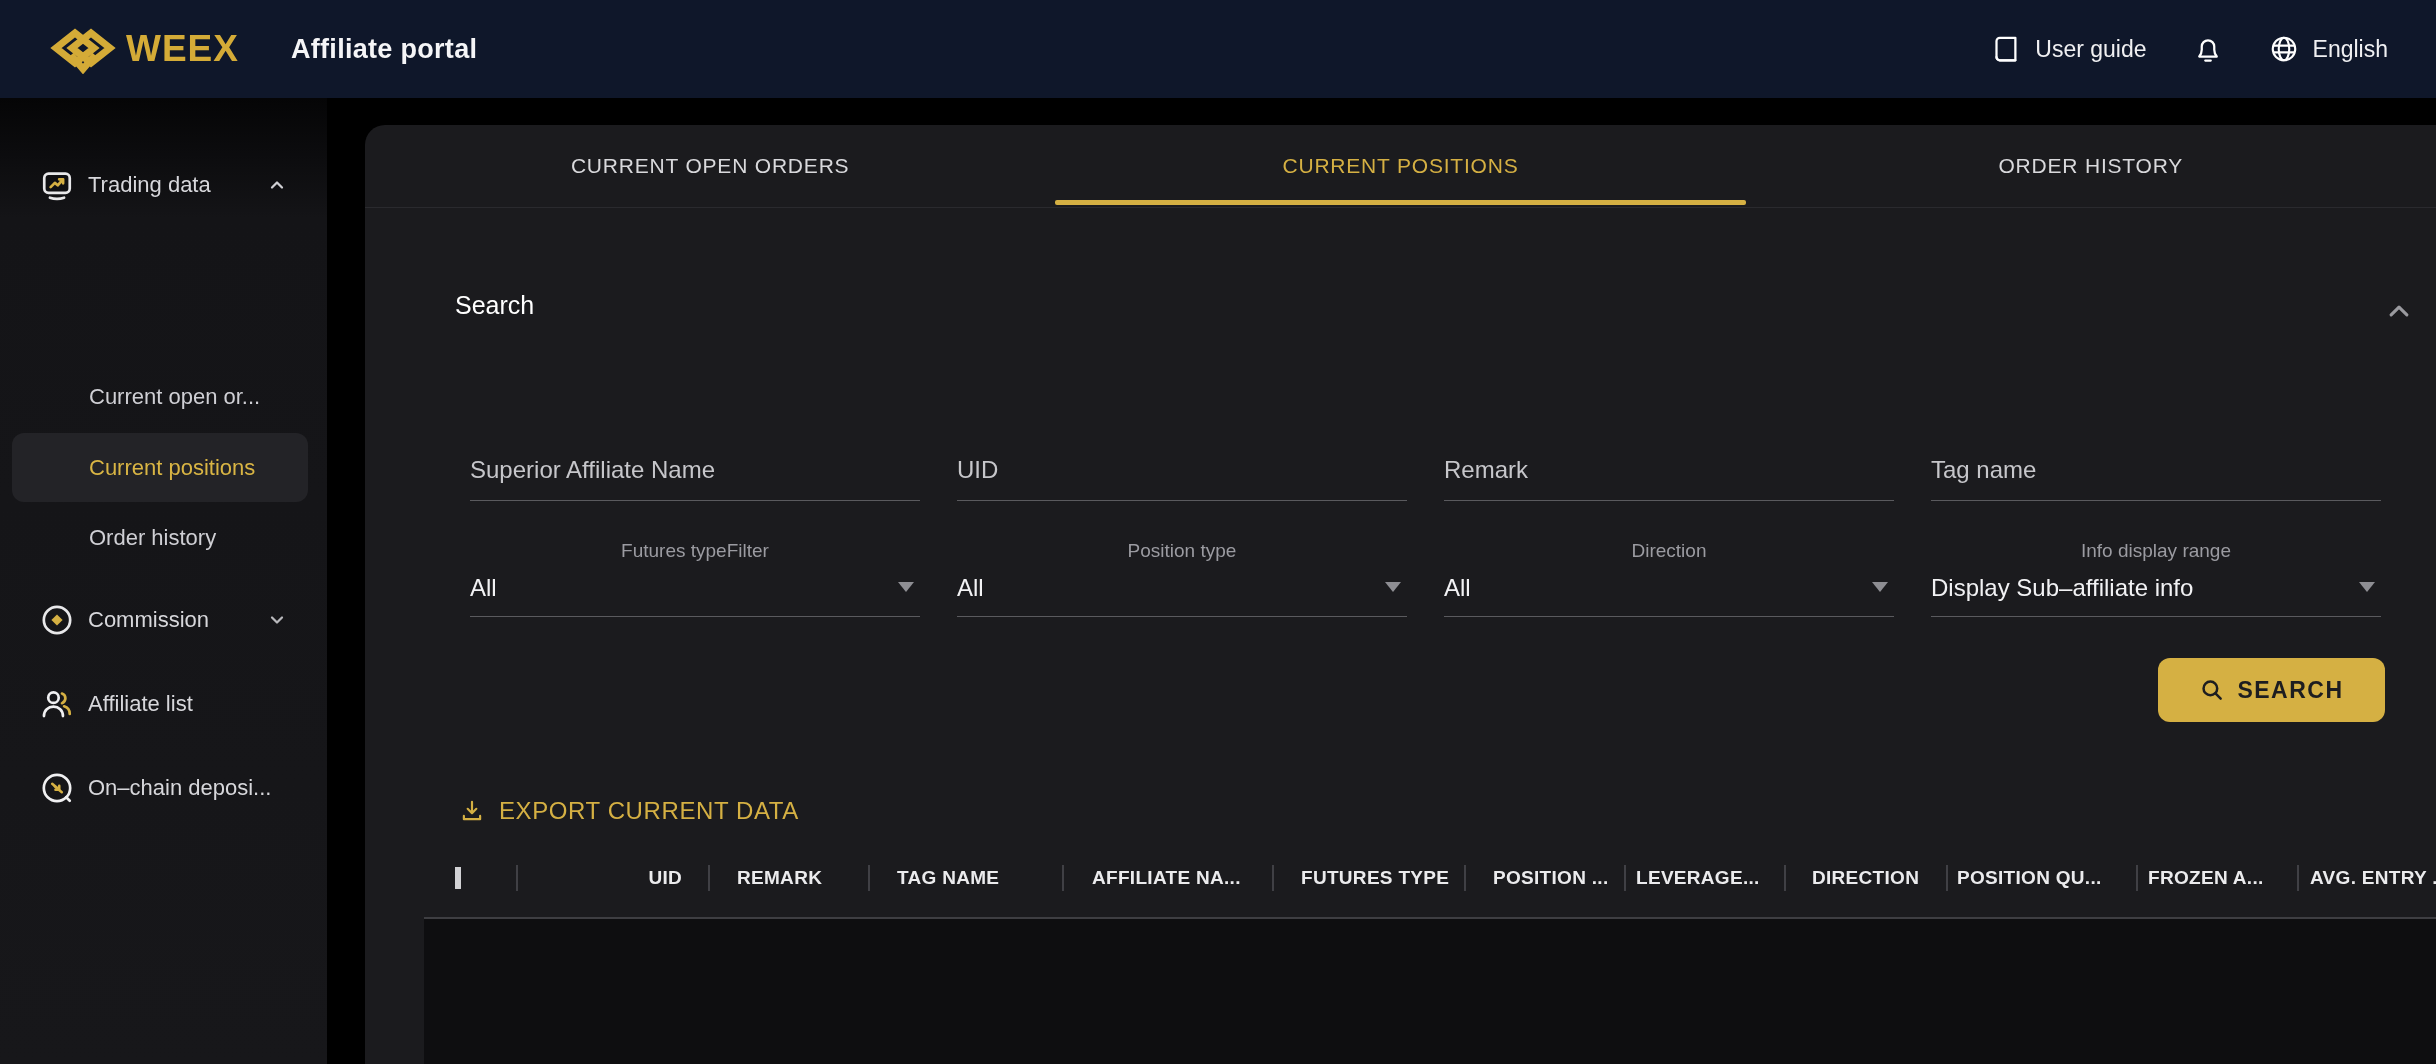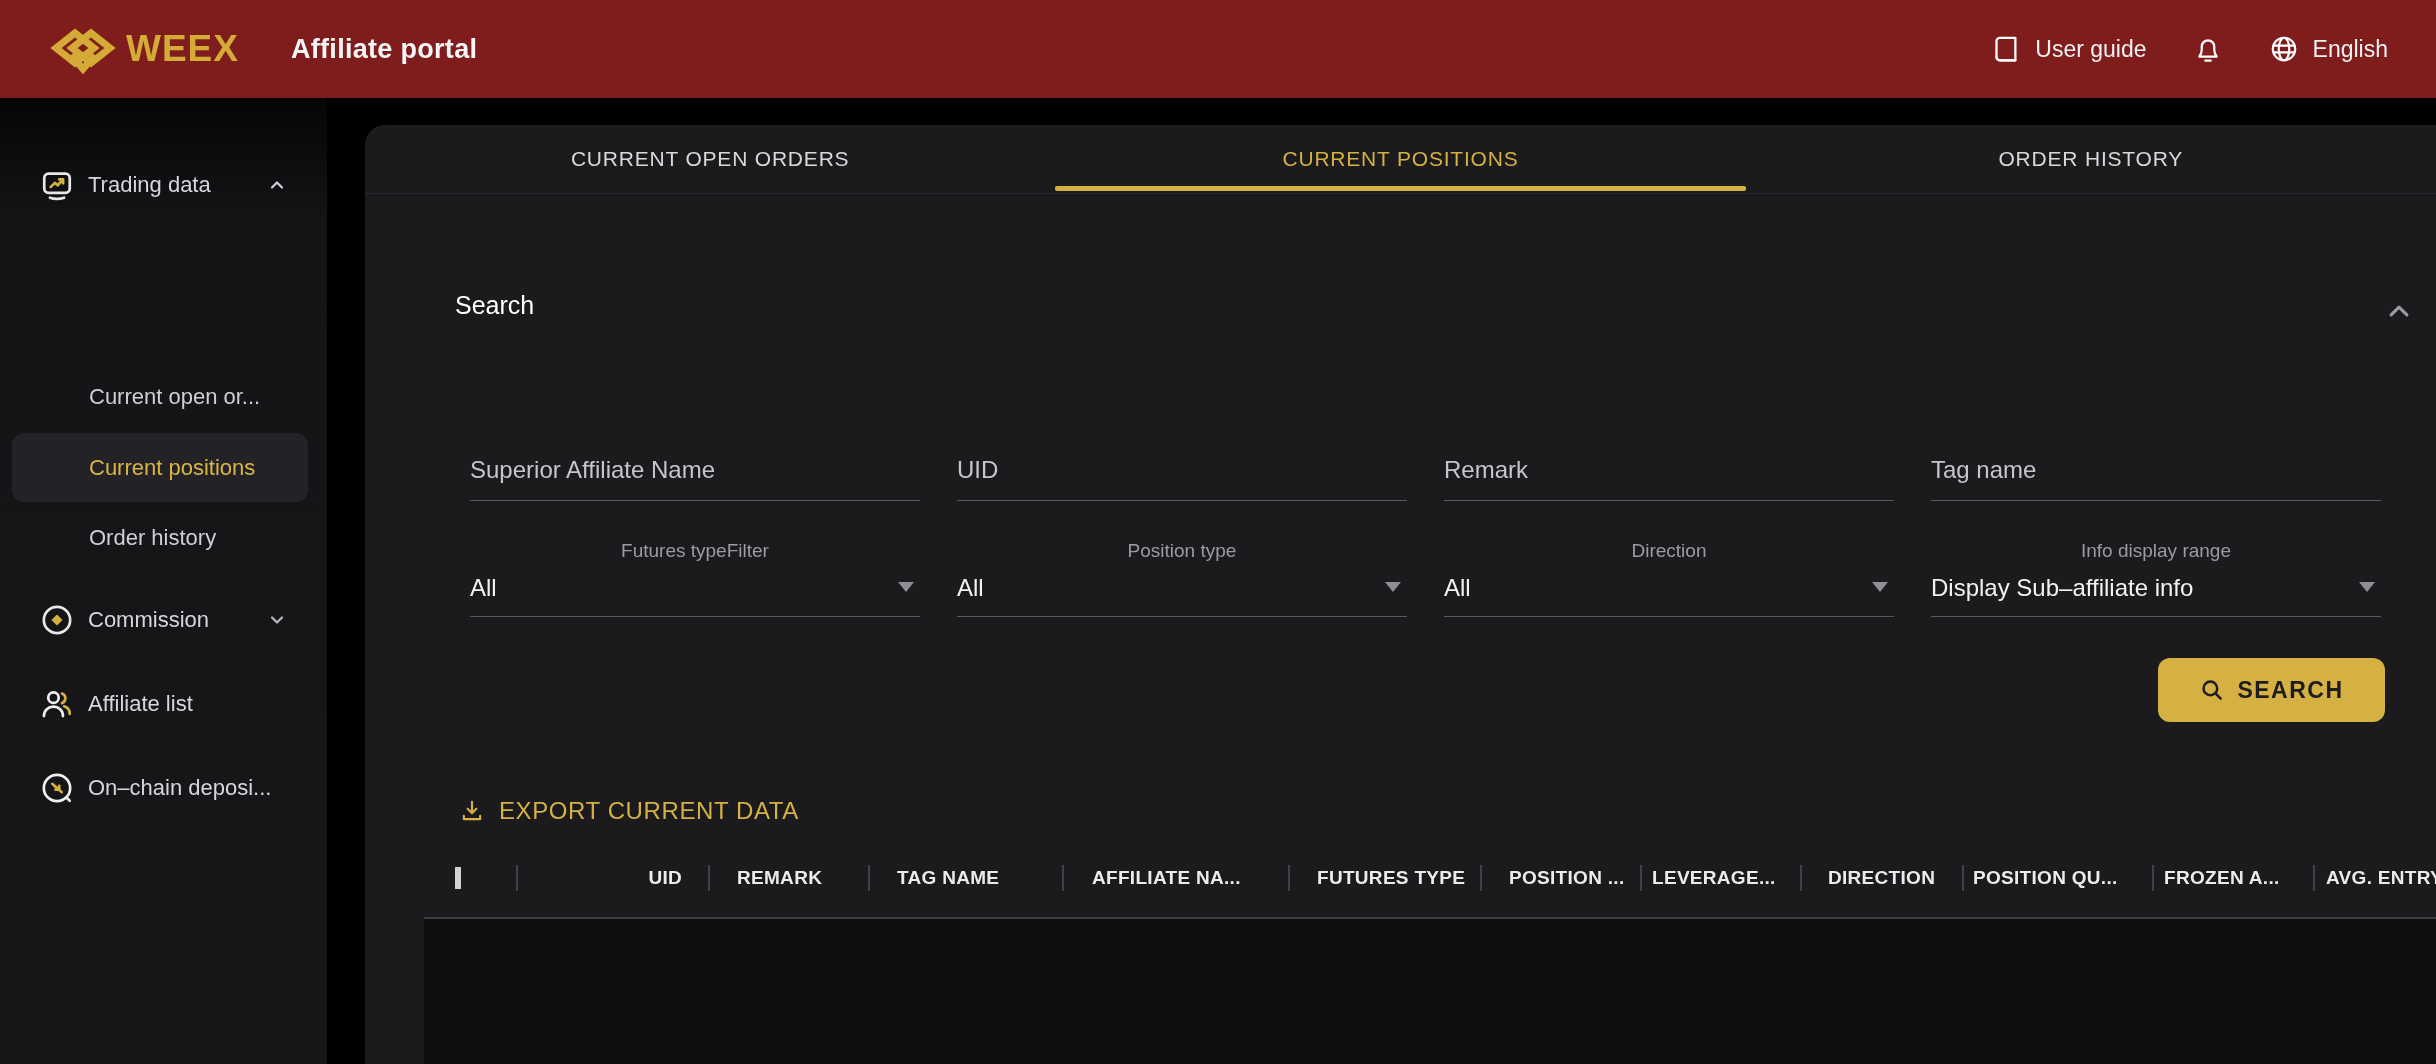--- a/index.html
+++ b/index.html
@@ -5,21 +5,21 @@
   * { margin:0; padding:0; box-sizing:border-box; }
   html,body { background:#000; }
   body {
     width:2436px; height:1064px; position:relative; overflow:hidden;
     font-family:"Liberation Sans", sans-serif; -webkit-font-smoothing:antialiased;
   }
 
   
   .hdr {
     position:absolute; top:0; left:0; width:2436px; height:98px;
-    background:#7f1d1d; display:flex; align-items:center; padding:0 48px;
+    background:#0f172a; display:flex; align-items:center; padding:0 48px;
   }
   .brand { display:flex; align-items:center; }
   .brand-mark { width:70px; height:50px; }
   .brand-text { color:#d4ab37; font-size:37px; font-weight:800; letter-spacing:1px; margin-left:8px; }
   .app-title { color:#f5f5f7; font-size:27px; font-weight:600; margin-left:52px; letter-spacing:0.3px; }
   .hdr-right { margin-left:auto; display:flex; align-items:center; gap:46px; }
   .hdr-item { display:flex; align-items:center; gap:14px; color:#f0f0f2; font-size:23px; cursor:pointer; }
 
   
   .sidebar {
@@ -38,21 +38,21 @@
     left:12px; width:296px; height:69px; background:#232327; border-radius:12px;
   }
   .side-item.active .lbl { color:#d9b544; margin-left:77px; }
 
   
   .panel {
     position:absolute; left:365px; top:125px; right:0; bottom:0;
     background:#1b1b1e; border-top-left-radius:20px;
   }
   .tabbar {
-    position:absolute; top:0; left:0; right:0; height:69px;
+    position:absolute; top:0; left:0; right:0; height:83px;
     display:flex; border-bottom:1px solid #2a2a2e;
   }
   .tab {
     width:715px; height:100%; display:flex; align-items:center; justify-content:center;
     position:relative; color:#d9d9dc; font-size:21px; letter-spacing:0.8px; cursor:pointer;
   }
   .tab.active { color:#d5b043; }
   .tab.active .tab-underline {
     position:absolute; left:0; right:0; bottom:2px; height:5px; background:#d5b043; border-radius:2px;
   }
@@ -287,21 +287,21 @@
     <span class="th" style="width:92px">
       <span class="chk"></span>
     </span>
     <span class="th-div"></span>
     <span class="th" style="width:190px;text-align:right;padding-right:26px">UID</span>
     <span class="th-div"></span>
     <span class="th" style="width:158px;padding-left:27px">REMARK</span>
     <span class="th-div"></span>
     <span class="th" style="width:192px;padding-left:27px">TAG NAME</span>
     <span class="th-div"></span>
-    <span class="th" style="width:224px;padding-left:28px">AFFILIATE NA...</span>
+    <span class="th" style="width:208px;padding-left:28px">AFFILIATE NA...</span>
     <span class="th-div"></span>
     <span class="th" style="width:190px;padding-left:27px">FUTURES TYPE</span>
     <span class="th-div"></span>
     <span class="th" style="width:158px;padding-left:27px">POSITION ...</span>
     <span class="th-div"></span>
     <span class="th" style="width:158px;padding-left:10px">LEVERAGE...</span>
     <span class="th-div"></span>
     <span class="th" style="width:160px;padding-left:26px">DIRECTION</span>
     <span class="th-div"></span>
     <span class="th" style="width:188px;padding-left:9px">POSITION QU...</span>

